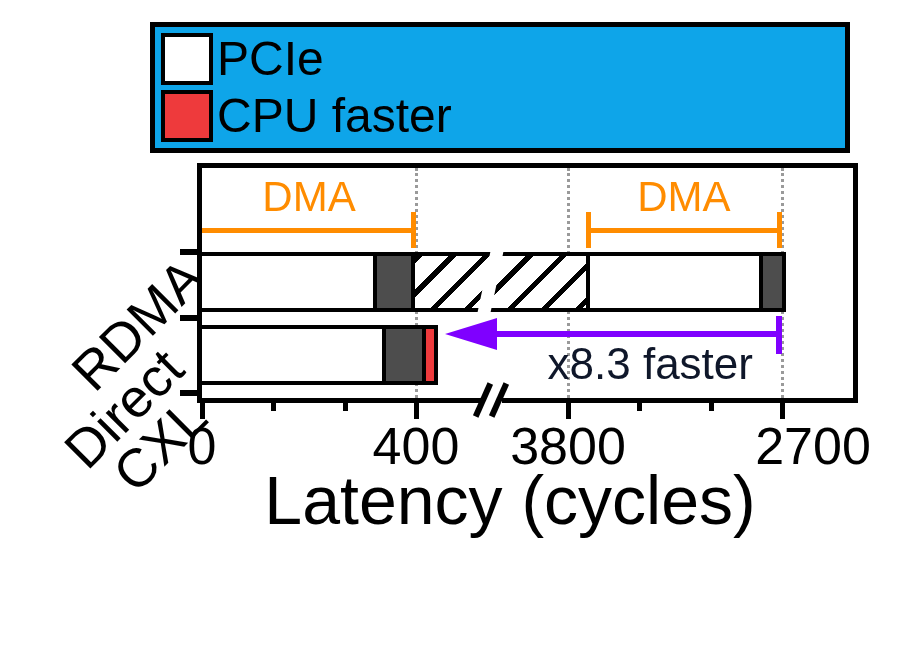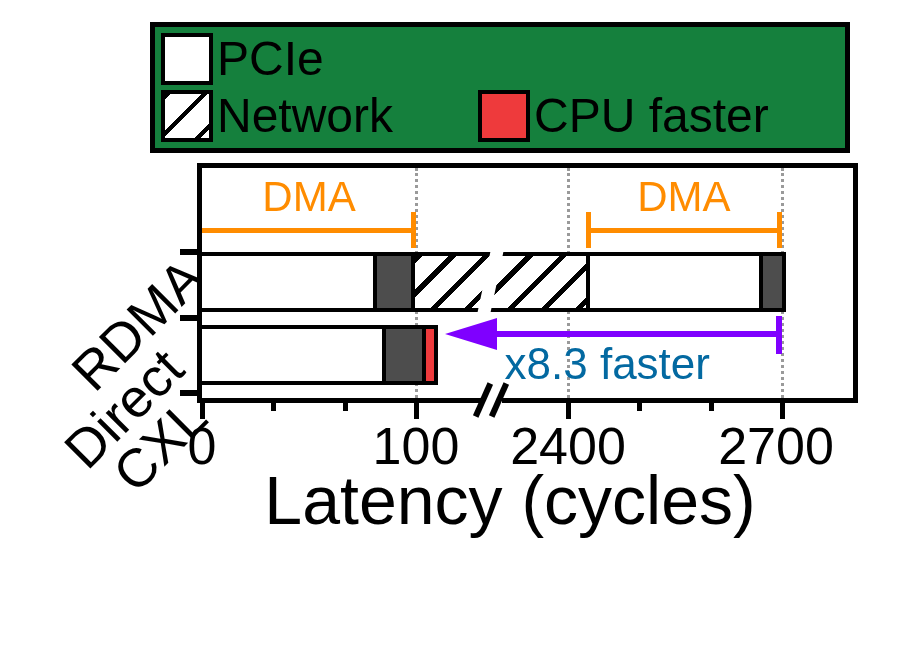--- a/index.html
+++ b/index.html
@@ -1,21 +1,21 @@
 <!DOCTYPE html>
 <html><head>
 <meta charset="utf-8">
 <style>
   html,body{margin:0;padding:0;background:#fff;}
   .page{position:relative;width:916px;height:666px;background:#fff;overflow:hidden;
         font-family:"Liberation Sans",sans-serif;color:#000;}
 
   
   .legend{position:absolute;left:150px;top:22px;width:700px;height:131px;
-          border:5px solid #000;box-sizing:border-box;background:#15803d;
+          border:5px solid #000;box-sizing:border-box;background:#0ea5e9;
           display:flex;flex-direction:column;justify-content:space-evenly;padding:0 6px;}
   .lrow{display:flex;align-items:center;gap:85px;}
   .litem{display:flex;align-items:center;gap:4px;font-size:48px;line-height:1;}
   .swatch{width:44px;height:44px;border:4px solid #000;flex:0 0 auto;background:#fff;}
   .sw-gray{background:#4d4d4d;}
   .sw-red{background:#ee3a3c;}
   .sw-hatch{background:repeating-linear-gradient(135deg,#000 0 4px,#fff 4px 26px);}
 
   
   .plot-frame{position:absolute;left:197px;top:163px;width:661px;height:240px;
@@ -59,44 +59,40 @@
   .dma-text{position:absolute;left:0;right:0;top:-36px;text-align:center;
             color:#ff8c00;font-size:42px;line-height:1;}
 
   
   .speedup{position:absolute;top:314px;height:44px;z-index:4;}
   .arr-head{position:absolute;left:0;top:4px;width:0;height:0;
             border-top:16px solid transparent;border-bottom:16px solid transparent;
             border-right:52px solid #7f00ff;}
   .arr-shaft{position:absolute;left:40px;right:3px;top:17px;height:6px;background:#7f00ff;}
   .arr-cap{position:absolute;right:0;top:2px;width:6px;height:38px;background:#7f00ff;}
-  .arr-text{position:absolute;left:60px;right:-14px;top:28px;text-align:left;
-            color:#0369a1;font-size:44px;line-height:1;}
+  .arr-text{position:absolute;left:60px;right:-14px;top:28px;text-align:center;
+            color:#0f172a;font-size:44px;line-height:1;}
 
   
   .caption{position:absolute;left:0;right:0;top:566px;text-align:center;
            font-family:"Liberation Serif",serif;font-size:65px;line-height:1;}
 </style>
 </head>
 <body>
 
 <div class="page">
 
   <div class="legend">
     <div class="lrow">
       <span class="litem">
         <span class="swatch"></span>
         <span>PCIe</span>
       </span>
     </div>
     <div class="lrow">
-      <span class="litem">
-        <span class="swatch sw-hatch"></span>
-        <span>Network</span>
-      </span>
       <span class="litem">
         <span class="swatch sw-red"></span>
         <span>CPU faster</span>
       </span>
     </div>
   </div>
 
   <div id="gridlines">
       <div class="gridline" style="left: 414.999px;"></div>
       <div class="gridline" style="left: 567px;"></div>
@@ -127,23 +123,23 @@
       <div class="tick-major" style="left: 413.999px;"></div>
       <div class="tick-major" style="left: 566px;"></div>
       <div class="tick-major" style="left: 779.999px;"></div>
       <div class="tick-minor" style="left: 271.333px;"></div>
       <div class="tick-minor" style="left: 342.666px;"></div>
       <div class="tick-minor" style="left: 637.333px;"></div>
       <div class="tick-minor" style="left: 708.666px;"></div>
     </div>
   <div id="xticklabels">
       <div class="tick-label" style="left: 112px;">0</div>
-      <div class="tick-label" style="left: 325.999px;">100</div>
-      <div class="tick-label" style="left: 478px;">2400</div>
-      <div class="tick-label" style="left: 686px;">2700</div>
+      <div class="tick-label" style="left: 325.999px;">400</div>
+      <div class="tick-label" style="left: 478px;">3800</div>
+      <div class="tick-label" style="left: 723px;">2700</div>
     </div>
 
   <div class="break-patch"></div>
   <div class="slash" style="left:480px;top:382px"></div>
   <div class="slash" style="left:496px;top:382px"></div>
 
   <div class="dma" id="dma-left" style="left: 202px; width: 213.999px;">
     <div class="dma-line"></div>
     <div class="dma-cap cap-r"></div>
     <div class="dma-text">DMA</div>

